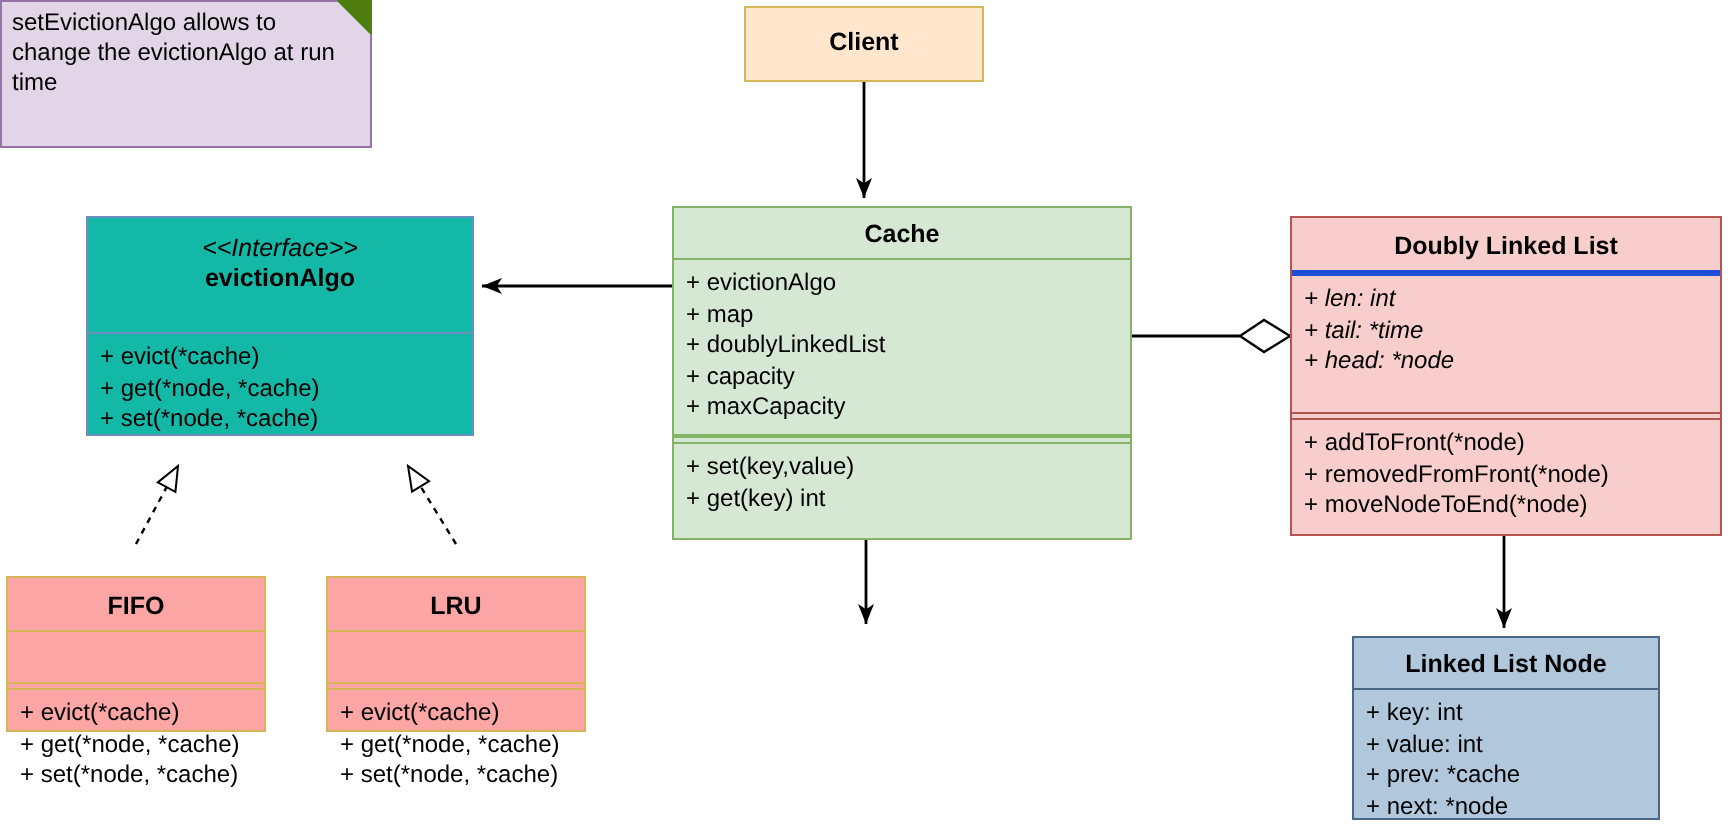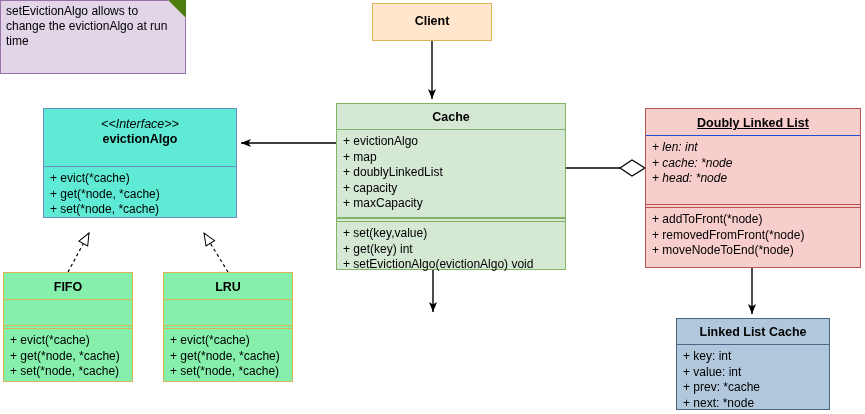--- a/index.html
+++ b/index.html
@@ -31,35 +31,35 @@
   #client{left:372px;top:3px;width:120px;height:38px;background:#ffe6cc;border-color:#d6b656;}
   #client .title{padding-top:10px;}
 
   
   #cache{left:336px;top:103px;width:230px;height:167px;background:#d5e8d4;border-color:#82b366;}
   #cache .title{border-bottom:1px solid #82b366;}
   #cache .c-attrs{height:88px;border-bottom:1px solid #82b366;}
   #cache .dbl{height:4px;border-top:1px solid #82b366;border-bottom:1px solid #82b366;box-sizing:border-box;}
 
   
-  #iface{left:43px;top:108px;width:194px;height:110px;background:#5eead4;border-color:#6c8ebf;}
+  #iface{left:43px;top:108px;width:194px;height:110px;background:#14b8a6;border-color:#6c8ebf;}
   #iface .title{padding:8px 4px 4px 4px;}
   #iface .hdr{height:58px;border-bottom:1px solid #6c8ebf;box-sizing:border-box;}
 
   
-  .sub{background:#86efac;border-color:#d6b656;width:130px;height:110px;}
+  .sub{background:#fca5a5;border-color:#d6b656;width:130px;height:78px;margin-top:16px;}
   #fifo{left:3px;top:272px;}
   #lru{left:163px;top:272px;}
   .sub .title{border-bottom:1px solid #d6b656;padding-top:7px;}
   .sub .empty{height:25px;}
   .sub .dbl{height:4px;border-top:1px solid #d6b656;border-bottom:1px solid #d6b656;box-sizing:border-box;}
 
   
   #dll{left:645px;top:108px;width:216px;height:160px;background:#f8cecc;border-color:#b85450;}
-  #dll .title{border-bottom:1px solid #1d4ed8;padding-top:7px;text-decoration:underline;}
+  #dll .title{border-bottom:3px solid #1d4ed8;padding-top:7px;}
   #dll .d-attrs{height:68px;font-style:italic;}
   #dll .dbl{height:4px;border-top:1px solid #b85450;border-bottom:1px solid #b85450;box-sizing:border-box;}
 
   
   #node{left:676px;top:318px;width:154px;height:92px;background:#b1c7dc;border-color:#4a6785;}
   #node .title{border-bottom:1px solid #4a6785;padding-top:6px;}
 
   
   #note{
     left:338px;top:316px;width:186px;height:74px;background:#4d7c0f;
@@ -133,21 +133,20 @@
       <div>+ evictionAlgo</div>
       <div>+ map</div>
       <div>+ doublyLinkedList</div>
       <div>+ capacity</div>
       <div>+ maxCapacity</div>
     </div>
     <div class="dbl"></div>
     <div class="compartment">
       <div>+ set(key,value)</div>
       <div>+ get(key) int</div>
-      <div>+ setEvictionAlgo(evictionAlgo) void</div>
     </div>
   </div>
 
   <div class="uml" id="iface">
     <div class="hdr">
       <div class="title">
         <span class="stereo">&lt;&lt;Interface&gt;&gt;</span>
         <span class="name">evictionAlgo</span>
       </div>
     </div>
@@ -177,33 +176,33 @@
       <div>+ evict(*cache)</div>
       <div>+ get(*node, *cache)</div>
       <div>+ set(*node, *cache)</div>
     </div>
   </div>
 
   <div class="uml" id="dll">
     <div class="title">Doubly Linked List</div>
     <div class="compartment d-attrs">
       <div>+ len: int</div>
-      <div>+ cache: *node</div>
+      <div>+ tail: *time</div>
       <div>+ head: *node</div>
     </div>
     <div class="dbl"></div>
     <div class="compartment">
       <div>+ addToFront(*node)</div>
       <div>+ removedFromFront(*node)</div>
       <div>+ moveNodeToEnd(*node)</div>
     </div>
   </div>
 
   <div class="uml" id="node">
-    <div class="title">Linked List Cache</div>
+    <div class="title">Linked List Node</div>
     <div class="compartment">
       <div>+ key: int</div>
       <div>+ value: int</div>
       <div>+ prev: *cache</div>
       <div>+ next: *node</div>
     </div>
   </div>
 
   <div id="note">
     <div class="noteshape"></div>

